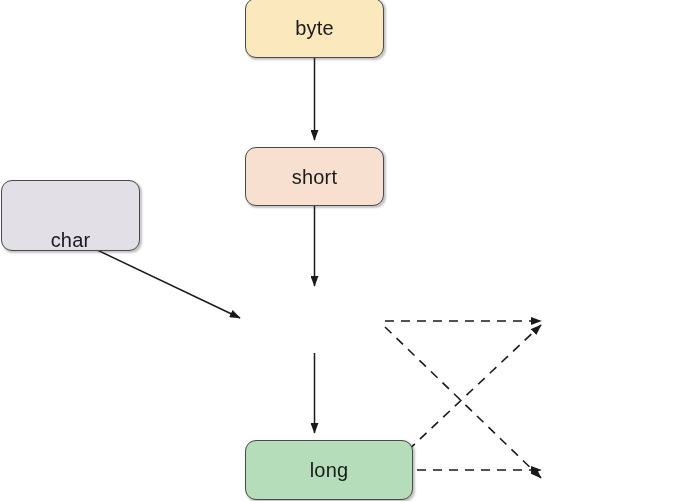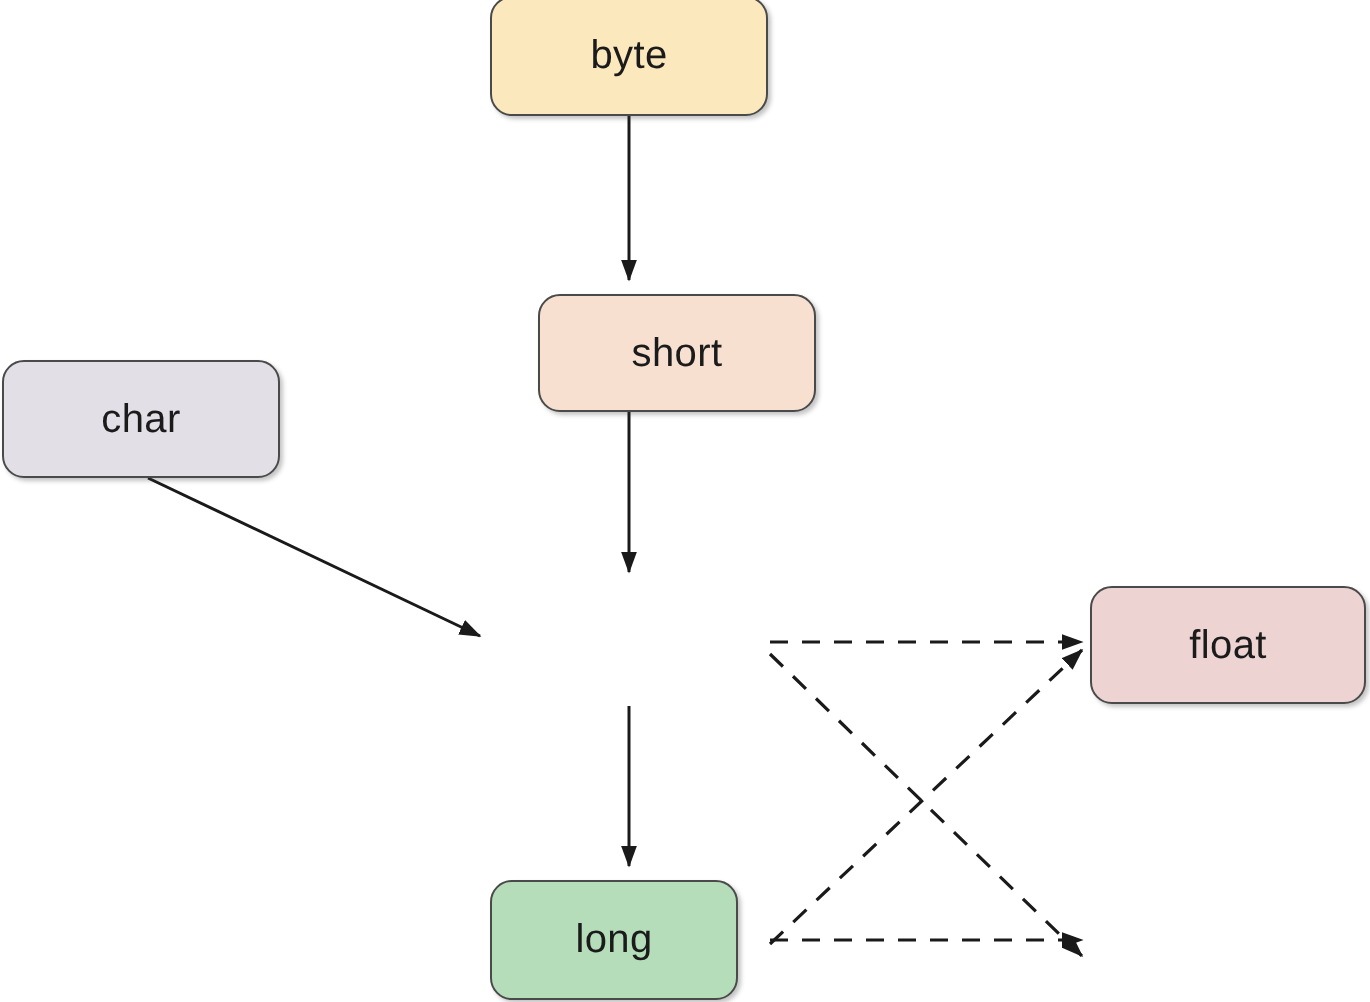--- a/index.html
+++ b/index.html
@@ -42,24 +42,24 @@
     color: #1b1b1b;
     letter-spacing: 0.2px;
     box-shadow: 1.5px 1.5px 2px rgba(60,60,60,0.30);
   }
   .node-label {
     line-height: 1;
     white-space: nowrap;
   }
   
   #node-byte   { left: 245px; top: -2px;  width: 139px; height: 60px; }
-  #node-short  { left: 245px; top: 147px; width: 139px; height: 59px; margin-left: 24px; }
-  #node-char   { left: 1px;   top: 180px; width: 139px; height: 59px; }
+  #node-short  { left: 245px; top: 147px; width: 139px; height: 59px; }
+  #node-char   { left: 1px;   top: 180px; width: 139px; height: 71px; align-items: flex-end; }
   #node-int    { left: 245px; top: 293px; width: 139px; height: 60px; }
-  #node-long   { left: 245px; top: 440px; width: 124px; height: 60px; }
+  #node-long   { left: 245px; top: 440px; width: 168px; height: 60px; }
   #node-float  { left: 545px; top: 293px; width: 138px; height: 59px; }
   #node-double { left: 545px; top: 440px; width: 138px; height: 60px; }
 </style>
 </head>
 <body style="background: rgb(255, 255, 255);">
 
 <div id="diagram-canvas">
 
   <svg id="edge-layer" viewBox="0 0 685 501" xmlns="http://www.w3.org/2000/svg">
     <defs>
@@ -95,18 +95,15 @@
 
   <div class="node" id="node-char" style="background: rgb(227, 223, 231);">
     <span class="node-label">char</span>
   </div>
 
 
   <div class="node" id="node-long" style="background: rgb(181, 221, 185);">
     <span class="node-label">long</span>
   </div>
 
-  <div class="node" id="node-float" style="background: rgb(238, 211, 211);">
-    <span class="node-label">float</span>
-  </div>
 
 
 </div>
 
 </body></html>

